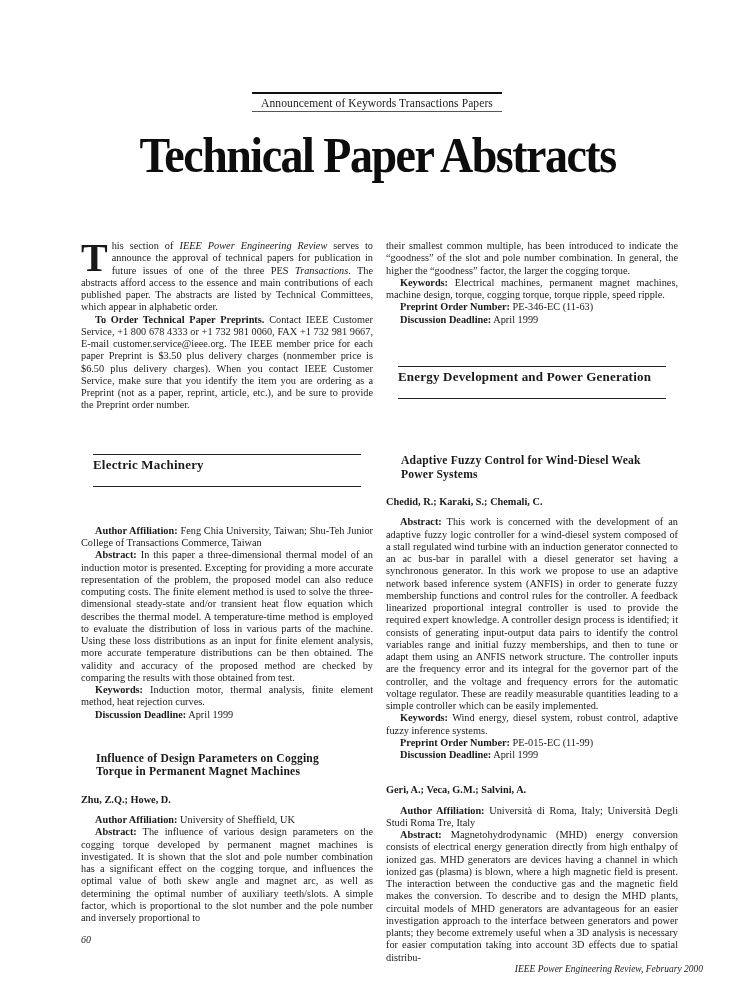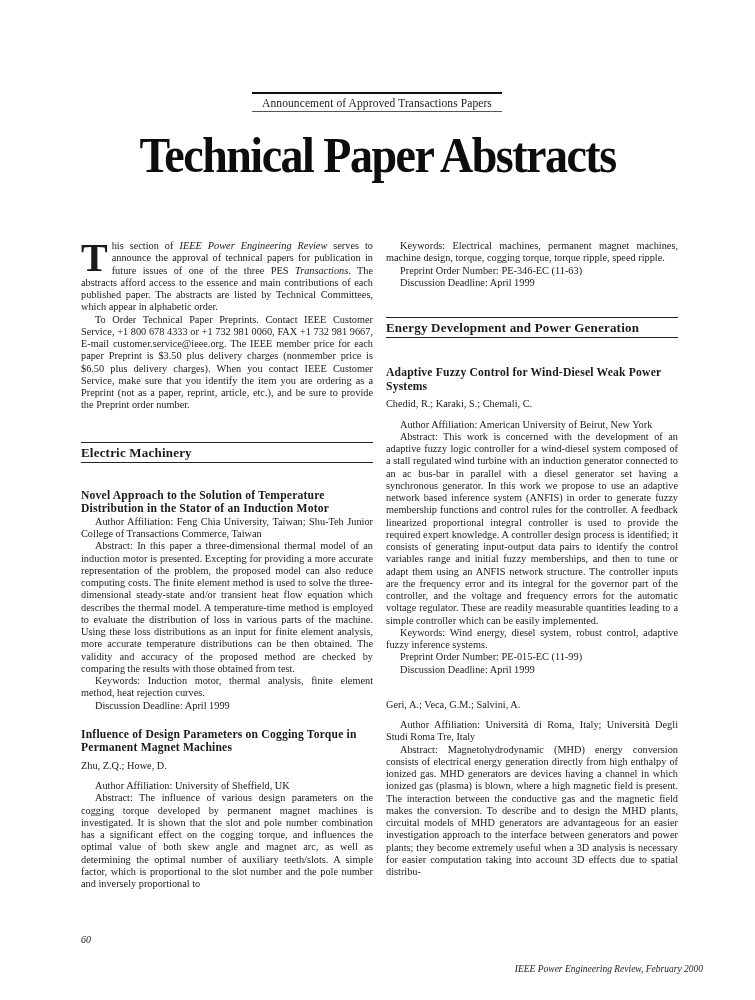--- a/index.html
+++ b/index.html
@@ -10,74 +10,73 @@
             border-top:2px solid #111; border-bottom:1px solid #555; }
   .title { position:absolute; left:0; width:755px; top:128px; text-align:center;
            font-size:46px; font-weight:bold; letter-spacing:-1.5px; transform:scaleY(1.12);
            font-family:"Liberation Serif","DejaVu Serif",serif; color:#0d0d0d; }
   .col { position:absolute; top:240px; width:292px; font-size:10.3px; line-height:12.25px; }
   .col.left { left:81px; }
   .col.right { left:386px; }
   p { margin:0; text-align:justify; hyphens:auto; }
   .ind { text-indent:14px; }
   .dropcap { float:left; font-size:40px; line-height:32px; font-weight:bold; margin:2px 4px 0 0; }
-  .sec { font-weight:bold; font-size:13px; padding:4px 0 3px; border-top:1px solid #222; border-bottom:1px solid #222; margin:0; letter-spacing:0.2px; }
-  .ptitle { font-weight:bold; font-size:11.6px; line-height:13.5px; margin:0; letter-spacing:0.2px; }
-  .authors { margin:5px 0 8px; }
-  b { font-weight:normal; }
+  .sec { font-weight:bold; font-size:13px; padding:4px 0 15px; border-top:1px solid #222; border-bottom:1px solid #222; margin:12px; letter-spacing:0.2px; }
+  .ptitle { font-weight:bold; font-size:11.6px; line-height:13.5px; margin:15px; letter-spacing:0.2px; }
+  .authors { margin:5px 0 8px;font-weight:bold; }
+  b { font-weight:bold; }
   i { font-style:italic; }
   .footer-left { position:absolute; left:81px; top:934px; font-size:10px; font-style:italic;font-family:Liberation Serif, serif; }
   .footer-right { position:absolute; right:52px; top:964px; font-size:9.5px; font-style:italic; }
 </style>
 </head>
 <body>
 
-<div class="kicker">Announcement of Approved Transactions Papers</div>
+<div class="kicker">Announcement of Keywords Transactions Papers</div>
 <div class="title">Technical Paper Abstracts</div>
 
 <div class="col left">
   <p>
     <span class="dropcap">T</span><span>his section of </span><i>IEEE Power Engineering Review</i><span> serves to announce the approval of technical papers for publication in future issues of one of the three PES </span><i>Transactions</i><span>. The abstracts afford access to the essence and main contributions of each published paper. The abstracts are listed by Technical Committees, which appear in alphabetic order.</span>
   </p>
   <p class="ind"><b>To Order Technical Paper Preprints.</b><span> Contact IEEE Customer Service, +1 800 678 4333 or +1 732 981 0060, FAX +1 732 981 9667, E-mail customer.service@ieee.org. The IEEE member price for each paper Preprint is $3.50 plus delivery charges (nonmember price is $6.50 plus delivery charges). When you contact IEEE Customer Service, make sure that you identify the item you are ordering as a Preprint (not as a paper, reprint, article, etc.), and be sure to provide the Preprint order number.</span></p>
 
   <div style="height:30px"></div>
   <h2 class="sec">Electric Machinery</h2>
   <div style="height:26px"></div>
 
   <div>
-    <h3 class="ptitle">Novel Approach to the Solution of Temperature Distribution in the Stator of an Induction Motor</h3>
     <p class="ind"><b>Author Affiliation:</b><span> Feng Chia University, Taiwan; Shu-Teh Junior College of Transactions Commerce, Taiwan</span></p>
     <p class="ind"><b>Abstract:</b><span> In this paper a three-dimensional thermal model of an induction motor is presented. Excepting for providing a more accurate representation of the problem, the proposed model can also reduce computing costs. The finite element method is used to solve the three-dimensional steady-state and/or transient heat flow equation which describes the thermal model. A temperature-time method is employed to evaluate the distribution of loss in various parts of the machine. Using these loss distributions as an input for finite element analysis, more accurate temperature distributions can be then obtained. The validity and accuracy of the proposed method are checked by comparing the results with those obtained from test.</span></p>
     <p class="ind"><b>Keywords:</b><span> Induction motor, thermal analysis, finite element method, heat rejection curves.</span></p>
     <p class="ind"><b>Discussion Deadline:</b><span> April 1999</span></p>
   </div>
 
   <div style="height:16px"></div>
   <div>
     <h3 class="ptitle">Influence of Design Parameters on Cogging Torque in Permanent Magnet Machines</h3>
     <p class="authors">Zhu, Z.Q.; Howe, D.</p>
     <p class="ind"><b>Author Affiliation:</b><span> University of Sheffield, UK</span></p>
     <p class="ind"><b>Abstract:</b><span> The influence of various design parameters on the cogging torque developed by permanent magnet machines is investigated. It is shown that the slot and pole number combination has a significant effect on the cogging torque, and influences the optimal value of both skew angle and magnet arc, as well as determining the optimal number of auxiliary teeth/slots. A simple factor, which is proportional to the slot number and the pole number and inversely proportional to</span></p>
   </div>
 </div>
 
 <div class="col right">
+  <p>their smallest common multiple, has been introduced to indicate the “goodness” of the slot and pole number combination. In general, the higher the “goodness” factor, the larger the cogging torque.</p>
   <p class="ind"><b>Keywords:</b><span> Electrical machines, permanent magnet machines, machine design, torque, cogging torque, torque ripple, speed ripple.</span></p>
   <p class="ind"><b>Preprint Order Number:</b><span> PE-346-EC (11-63)</span></p>
   <p class="ind"><b>Discussion Deadline:</b><span> April 1999</span></p>
 
   <div style="height:28px"></div>
   <h2 class="sec">Energy Development and Power Generation</h2>
   <div style="height:28px"></div>
 
   <div>
     <h3 class="ptitle">Adaptive Fuzzy Control for Wind-Diesel Weak Power Systems</h3>
     <p class="authors">Chedid, R.; Karaki, S.; Chemali, C.</p>
-    <p class="ind"><b>Author Affiliation:</b><span> American University of Beirut, New York</span></p>
     <p class="ind"><b>Abstract:</b><span> This work is concerned with the development of an adaptive fuzzy logic controller for a wind-diesel system composed of a stall regulated wind turbine with an induction generator connected to an ac bus-bar in parallel with a diesel generator set having a synchronous generator. In this work we propose to use an adaptive network based inference system (ANFIS) in order to generate fuzzy membership functions and control rules for the controller. A feedback linearized proportional integral controller is used to provide the required expert knowledge. A controller design process is identified; it consists of generating input-output data pairs to identify the control variables range and initial fuzzy memberships, and then to tune or adapt them using an ANFIS network structure. The controller inputs are the frequency error and its integral for the governor part of the controller, and the voltage and frequency errors for the automatic voltage regulator. These are readily measurable quantities leading to a simple controller which can be easily implemented.</span></p>
     <p class="ind"><b>Keywords:</b><span> Wind energy, diesel system, robust control, adaptive fuzzy inference systems.</span></p>
     <p class="ind"><b>Preprint Order Number:</b><span> PE-015-EC (11-99)</span></p>
     <p class="ind"><b>Discussion Deadline:</b><span> April 1999</span></p>
   </div>
 
   <div style="height:18px"></div>
   <div>
     <p class="authors">Geri, A.; Veca, G.M.; Salvini, A.</p>
     <p class="ind"><b>Author Affiliation:</b><span> Università di Roma, Italy; Università Degli Studi Roma Tre, Italy</span></p>

